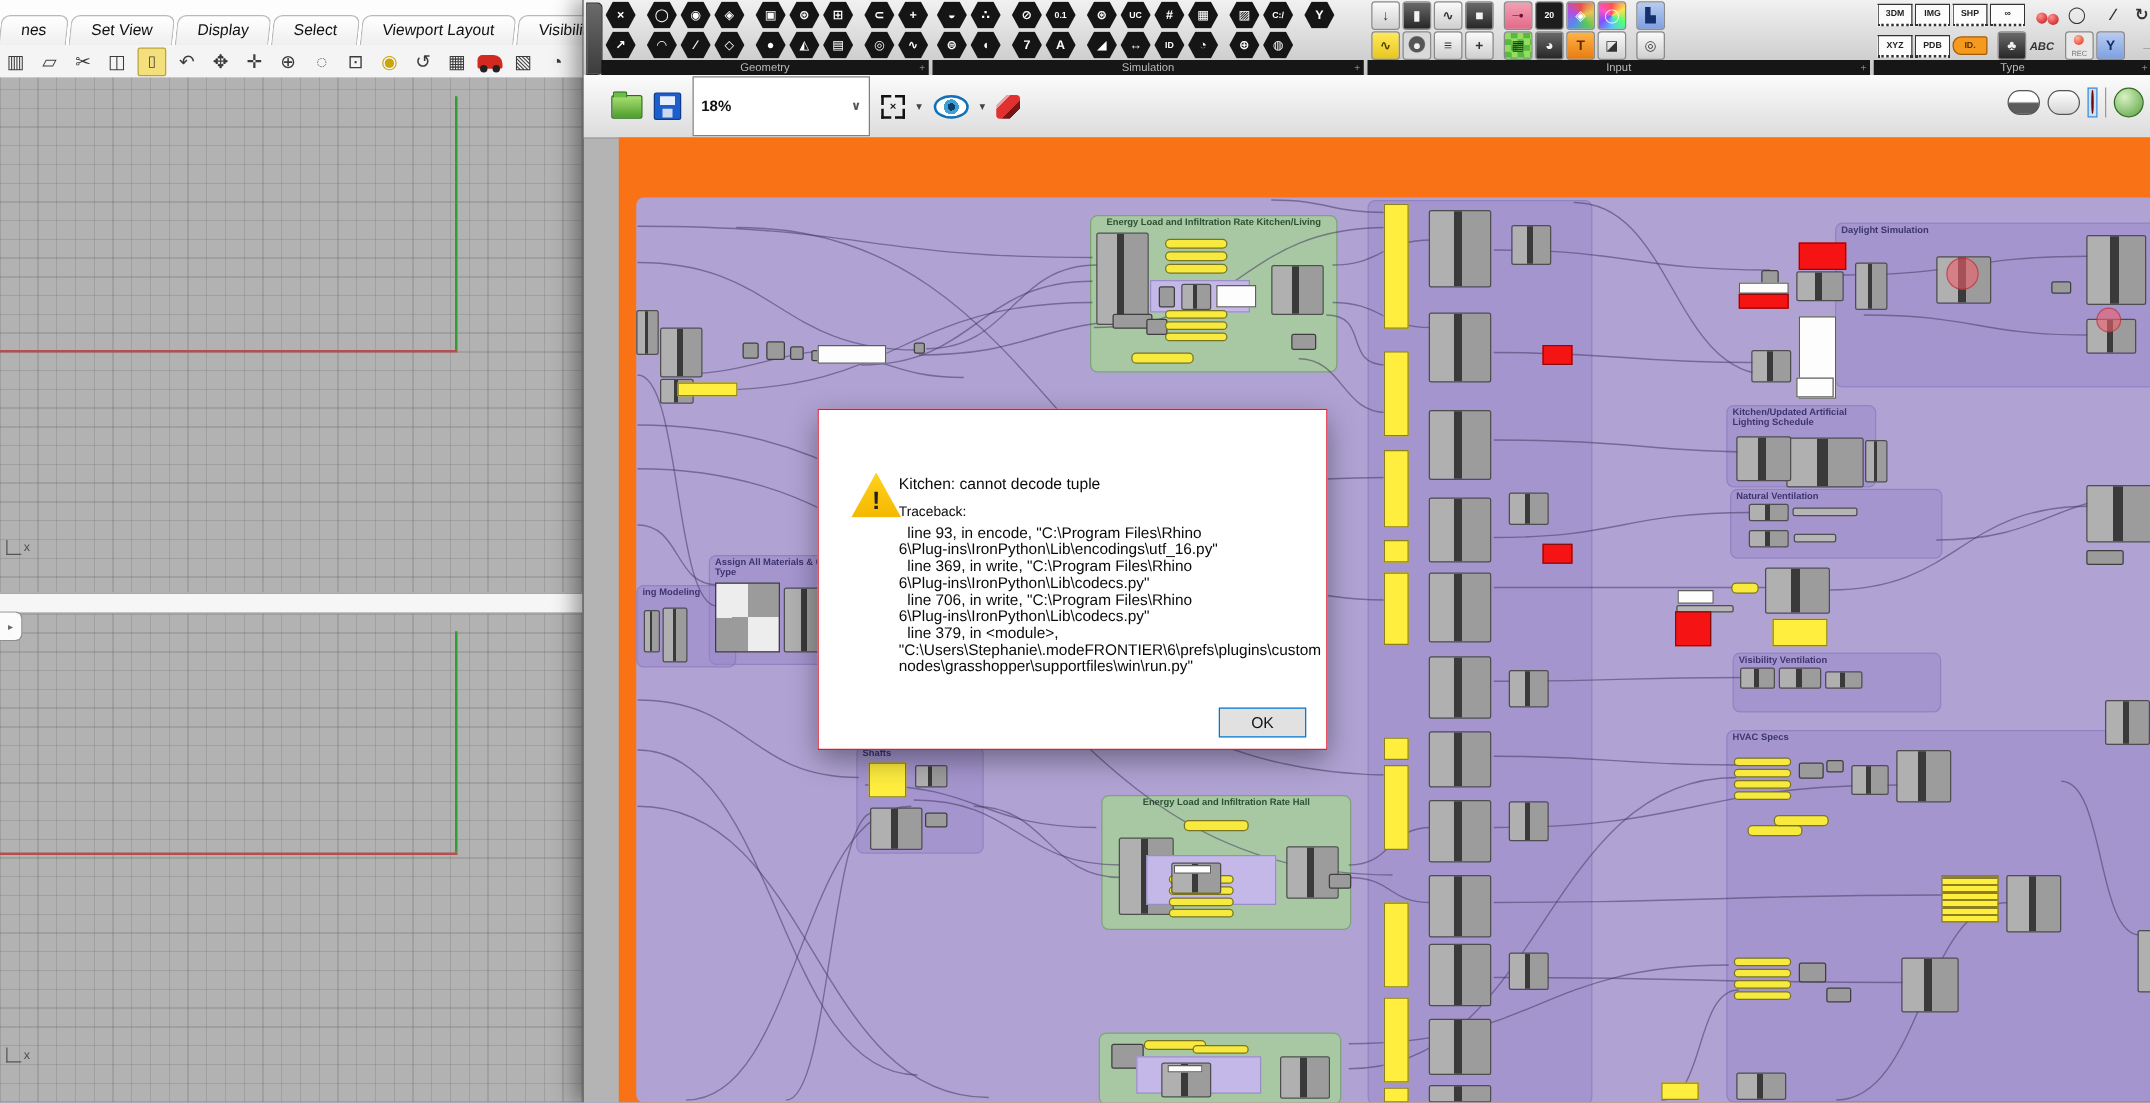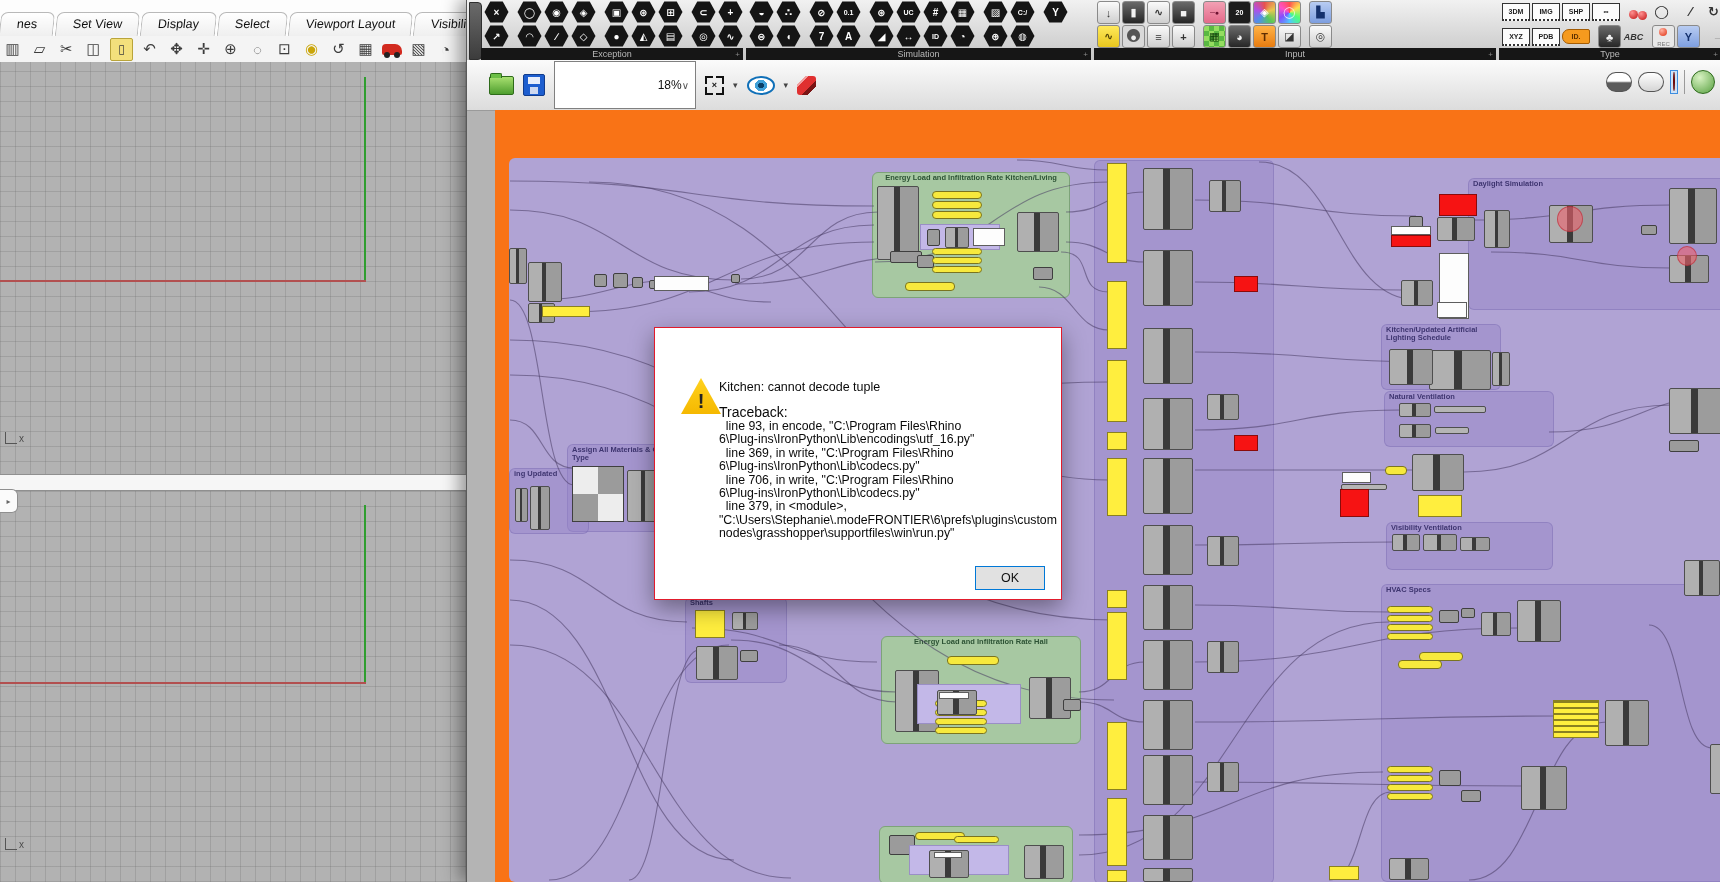--- a/index.html
+++ b/index.html
@@ -85,22 +85,22 @@
 
   
   .gh-canvas-toolbar{position:absolute;left:0;top:60px;width:1254px;height:50px;
       background:linear-gradient(#fbfbfb,#dcdcdc);border-bottom:1px solid #9a9a9a;display:flex;align-items:center;}
   .ct-left{display:flex;align-items:center;gap:9px;margin-left:22px;}
   .ico-folder{width:23px;height:17px;background:linear-gradient(#a8e070,#4e9e2e);border:1px solid #2e6b1a;border-radius:2px;position:relative;}
   .ico-folder::before{content:"";position:absolute;left:0;top:-4px;width:10px;height:4px;background:#6cbf46;border:1px solid #2e6b1a;border-bottom:none;border-radius:2px 2px 0 0;}
   .ico-floppy{width:20px;height:20px;background:#1d5ecf;border:1px solid #113c8c;border-radius:2px;position:relative;}
   .ico-floppy::before{content:"";position:absolute;left:4px;top:2px;width:12px;height:7px;background:#e8eefb;}
   .ico-floppy::after{content:"";position:absolute;left:6px;bottom:1px;width:8px;height:7px;background:#cdd8f0;}
-  .ct-dropdown{width:128px;height:24px;background:#fff;border:1px solid #808080;display:flex;align-items:center;justify-content:flex-end;
-               padding:11px 6px;font-size:12px;color:#111;}
+  .ct-dropdown{width:128px;height:24px;background:#fff;border:1px solid #808080;display:flex;align-items:center;justify-content:space-between;
+               padding:11px 6px;font-size:12px;color:#111;font-weight:bold;}
   .ct-dropdown .chev{color:#555;font-size:10px;}
   .ze{width:19px;height:19px;position:relative;display:inline-block;}
   .ze i{position:absolute;width:6px;height:6px;}
   .ze i.tl{left:0;top:0;border-left:2px solid #111;border-top:2px solid #111;}
   .ze i.tr{right:0;top:0;border-right:2px solid #111;border-top:2px solid #111;}
   .ze i.bl{left:0;bottom:0;border-left:2px solid #111;border-bottom:2px solid #111;}
   .ze i.br{right:0;bottom:0;border-right:2px solid #111;border-bottom:2px solid #111;}
   .ze b{position:absolute;left:0;top:0;width:100%;height:100%;display:flex;align-items:center;justify-content:center;font-size:9px;color:#111;}
   .caret{font-size:9px;color:#444;}
   .ico-eye{width:24px;height:15px;border-radius:50%;border:2px solid #1070b8;
@@ -143,21 +143,21 @@
           border:1px solid #e11b2c;box-shadow:0 8px 22px rgba(0,0,0,.4);z-index:50;}
   .dlg-title{position:absolute;left:0;top:0;width:100%;height:29px;background:#e11b2c;color:#fff;
              font-size:13px;display:flex;align-items:center;padding-left:10px;box-sizing:border-box;}
   .dlg-close{position:absolute;right:0;top:0;width:34px;height:29px;display:flex;align-items:center;justify-content:center;
              color:#fff;font-size:15px;}
   .dlg-warn{position:absolute;left:26px;top:50px;width:40px;height:36px;
             clip-path:polygon(50% 0,100% 100%,0 100%);background:linear-gradient(#ffd21e,#f5b800);
             display:flex;align-items:flex-end;justify-content:center;}
   .dlg-warn span{font-size:20px;font-weight:bold;color:#222;line-height:26px;}
   .dlg-message{position:absolute;left:64px;top:52px;width:330px;font-size:12.5px;color:#0a0a0a;}
-  .dlg-tblabel{position:absolute;left:64px;top:76px;font-size:14px;color:#0a0a0a;}
+  .dlg-tblabel{position:absolute;left:64px;top:76px;font-size:11px;color:#0a0a0a;}
   .dlg-lines{position:absolute;left:64px;top:92px;width:334px;font-size:12.3px;line-height:13.4px;color:#0a0a0a;white-space:pre-wrap;}
   .dlg-ok{position:absolute;right:16px;bottom:9px;width:70px;height:24px;background:#e1e1e1;border:1px solid #0078d7;
           font-size:12.5px;color:#111;display:flex;align-items:center;justify-content:center;font-family:inherit;}
 </style>
 </head>
 <body>
 
 <div id="stage">
 
   <div>
@@ -229,21 +229,21 @@
             <div class="hexico" style="margin-left: 7px;">◠</div>
             <div class="hexico">∕</div>
             <div class="hexico">◇</div>
             <div class="hexico" style="margin-left: 7px;">●</div>
             <div class="hexico">◭</div>
             <div class="hexico">▤</div>
             <div class="hexico" style="margin-left: 7px;">◎</div>
             <div class="hexico">∿</div>
           </div>
           <div class="rib-label">
-            <span>Exception</span>
+            <span>Geometry</span>
             <span class="plus">+</span>
           </div>
         </div>
         <div class="rib-section" style="left: 279px; width: 345px;">
           <div class="rib-row r1">
             <div class="hexico">◒</div>
             <div class="hexico">∴</div>
             <div class="hexico" style="margin-left: 7px;">⊘</div>
             <div class="hexico small">0.1</div>
             <div class="hexico" style="margin-left: 7px;">⊛</div>
@@ -375,21 +375,21 @@
           <div class="grp purple2" style="left: 891px; top: 412px; width: 165px; height: 46px;">
             <div class="grp-label">Visibility Ventilation</div>
           </div>
           <div class="grp purple2" style="left: 886px; top: 474px; width: 366px; height: 296px;">
             <div class="grp-label">HVAC Specs</div>
           </div>
           <div class="grp purple2" style="left: 72px; top: 334px; width: 118px; height: 86px;">
             <div class="grp-label">Assign All Materials &amp; Glazing Type</div>
           </div>
           <div class="grp purple2" style="left: 14px; top: 358px; width: 78px; height: 64px;">
-            <div class="grp-label">ing Updated</div>
+            <div class="grp-label">ing Modeling</div>
           </div>
           <div class="grp purple2" style="left: 190px; top: 487px; width: 100px; height: 84px;">
             <div class="grp-label">Shafts</div>
           </div>
           <div class="grp green" style="left: 386px; top: 526px; width: 198px; height: 106px;">
             <div class="grp-label">Energy Load and Infiltration Rate Hall</div>
           </div>
           <div class="grp green" style="left: 384px; top: 716px; width: 192px; height: 56px;"></div>
         </div>
       <svg id="wires" width="1254" height="772" viewBox="466 110 1254 772">

